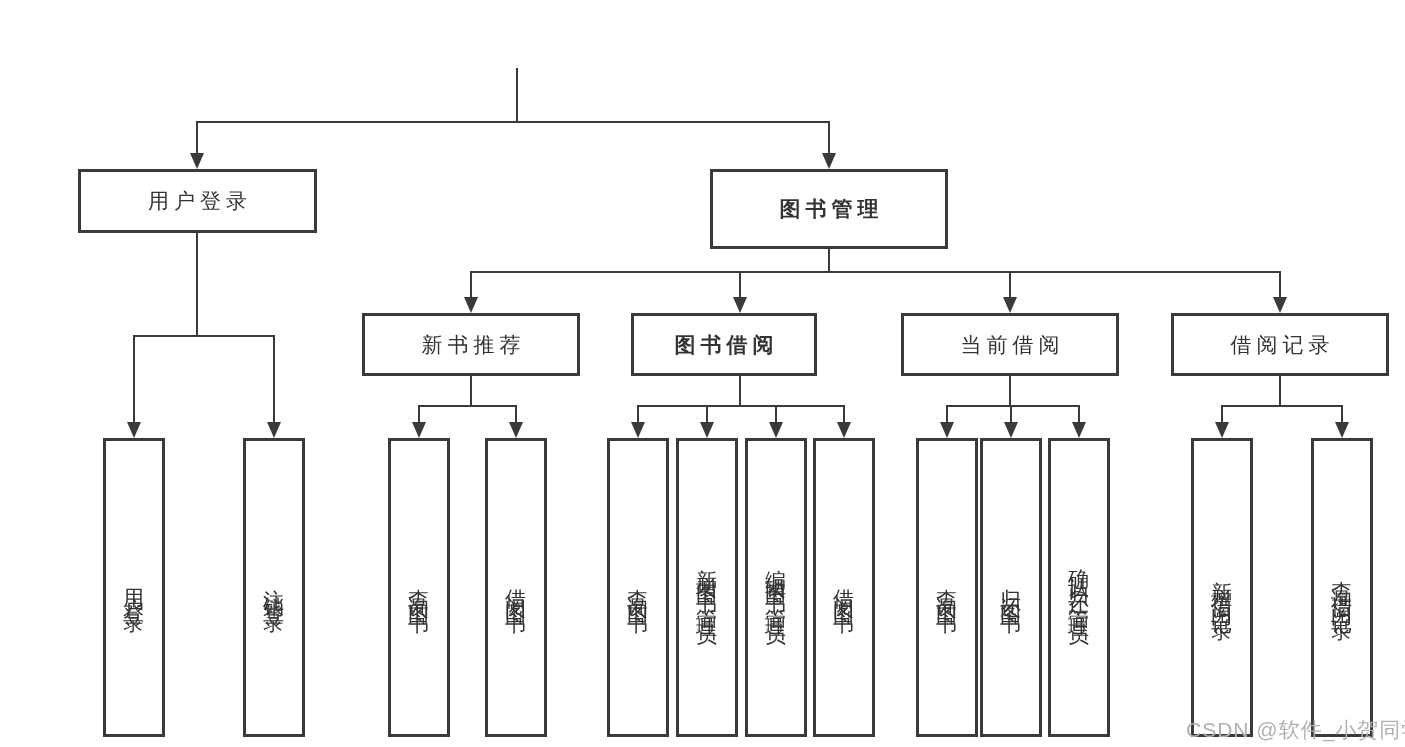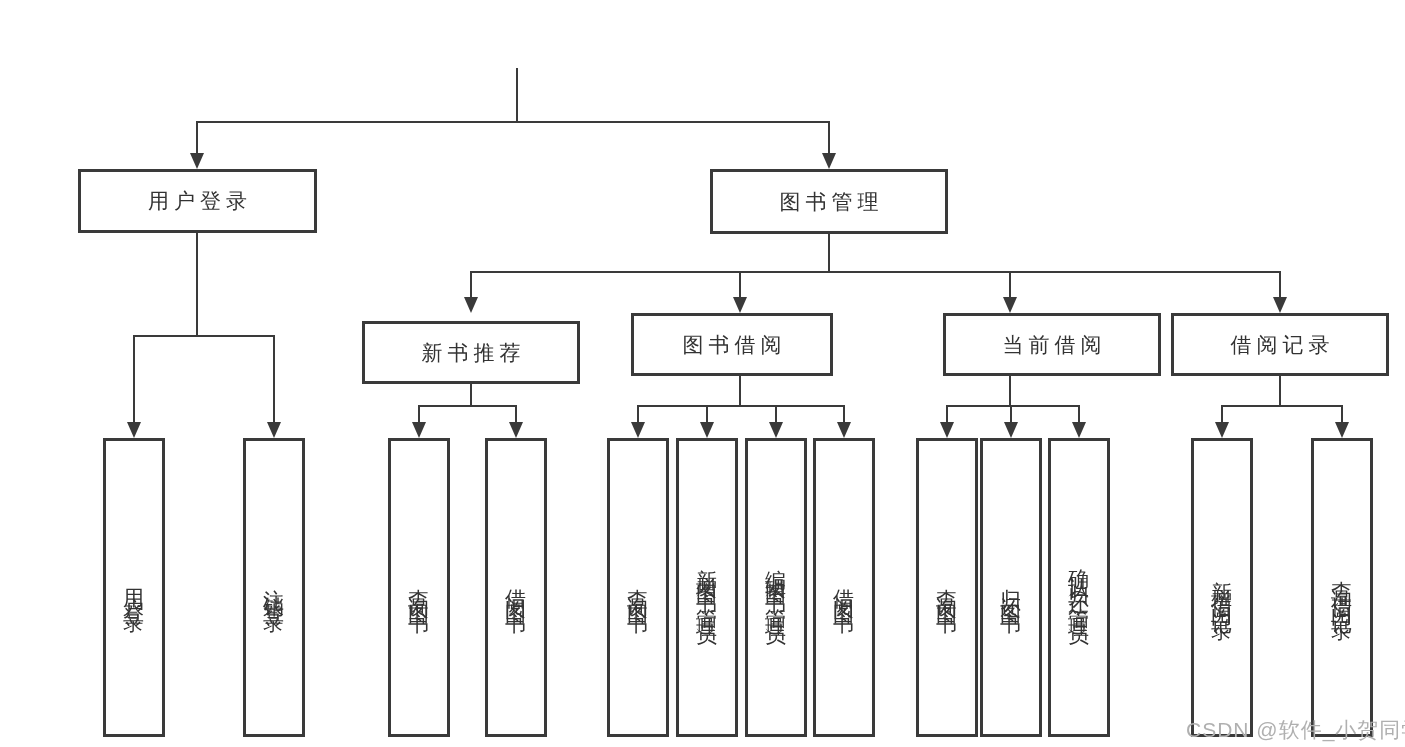--- a/index.html
+++ b/index.html
@@ -75,21 +75,21 @@
   <div class="v-line" style="left:516px; top:68px; height:53px;"></div>
   <div class="h-line" style="left:196px; top:121px; width:634px;"></div>
   <div class="v-line" style="left:196px; top:121px; height:34px;"></div>
   <div class="arrow" style="left:190px; top:153px;"></div>
   <div class="v-line" style="left:828px; top:121px; height:34px;"></div>
   <div class="arrow" style="left:822px; top:153px;"></div>
 
   <div class="hbox" style="left:78px; top:169px; width:239px; height:64px;">
     <span class="htext">用户登录</span>
   </div>
-  <div class="hbox" style="left:710px; top:169px; width:238px; height:65px;">
+  <div class="hbox" style="left:710px; top:169px; width:238px; height:80px;font-weight:bold;">
     <span class="htext">图书管理</span>
   </div>
 
   <div class="v-line" style="left:196px; top:233px; height:102px;"></div>
   <div class="h-line" style="left:133px; top:335px; width:141px;"></div>
   <div class="v-line" style="left:133px; top:335px; height:89px;"></div>
   <div class="arrow" style="left:127px; top:422px;"></div>
   <div class="v-line" style="left:273px; top:335px; height:89px;"></div>
   <div class="arrow" style="left:267px; top:422px;"></div>
 
@@ -97,27 +97,27 @@
   <div class="h-line" style="left:470px; top:271px; width:810px;"></div>
   <div class="v-line" style="left:470px; top:271px; height:28px;"></div>
   <div class="arrow" style="left:464px; top:297px;"></div>
   <div class="v-line" style="left:739px; top:271px; height:28px;"></div>
   <div class="arrow" style="left:733px; top:297px;"></div>
   <div class="v-line" style="left:1009px; top:271px; height:28px;"></div>
   <div class="arrow" style="left:1003px; top:297px;"></div>
   <div class="v-line" style="left:1279px; top:271px; height:28px;"></div>
   <div class="arrow" style="left:1273px; top:297px;"></div>
 
-  <div class="hbox" style="left:362px; top:313px; width:218px; height:63px;margin-top:8px;">
+  <div class="hbox" style="left:362px; top:313px; width:218px; height:63px;">
     <span class="htext">新书推荐</span>
   </div>
-  <div class="hbox" style="left:631px; top:313px; width:202px; height:63px;">
+  <div class="hbox" style="left:631px; top:313px; width:186px; height:63px;font-weight:bold;">
     <span class="htext">图书借阅</span>
   </div>
-  <div class="hbox" style="left:943px; top:313px; width:218px; height:63px;">
+  <div class="hbox" style="left:901px; top:313px; width:218px; height:63px;">
     <span class="htext">当前借阅</span>
   </div>
   <div class="hbox" style="left:1171px; top:313px; width:218px; height:63px;">
     <span class="htext">借阅记录</span>
   </div>
 
   <div class="v-line" style="left:470px; top:376px; height:29px;"></div>
   <div class="h-line" style="left:418px; top:405px; width:99px;"></div>
   <div class="v-line" style="left:418px; top:405px; height:19px;"></div>
   <div class="arrow" style="left:412px; top:422px;"></div>

